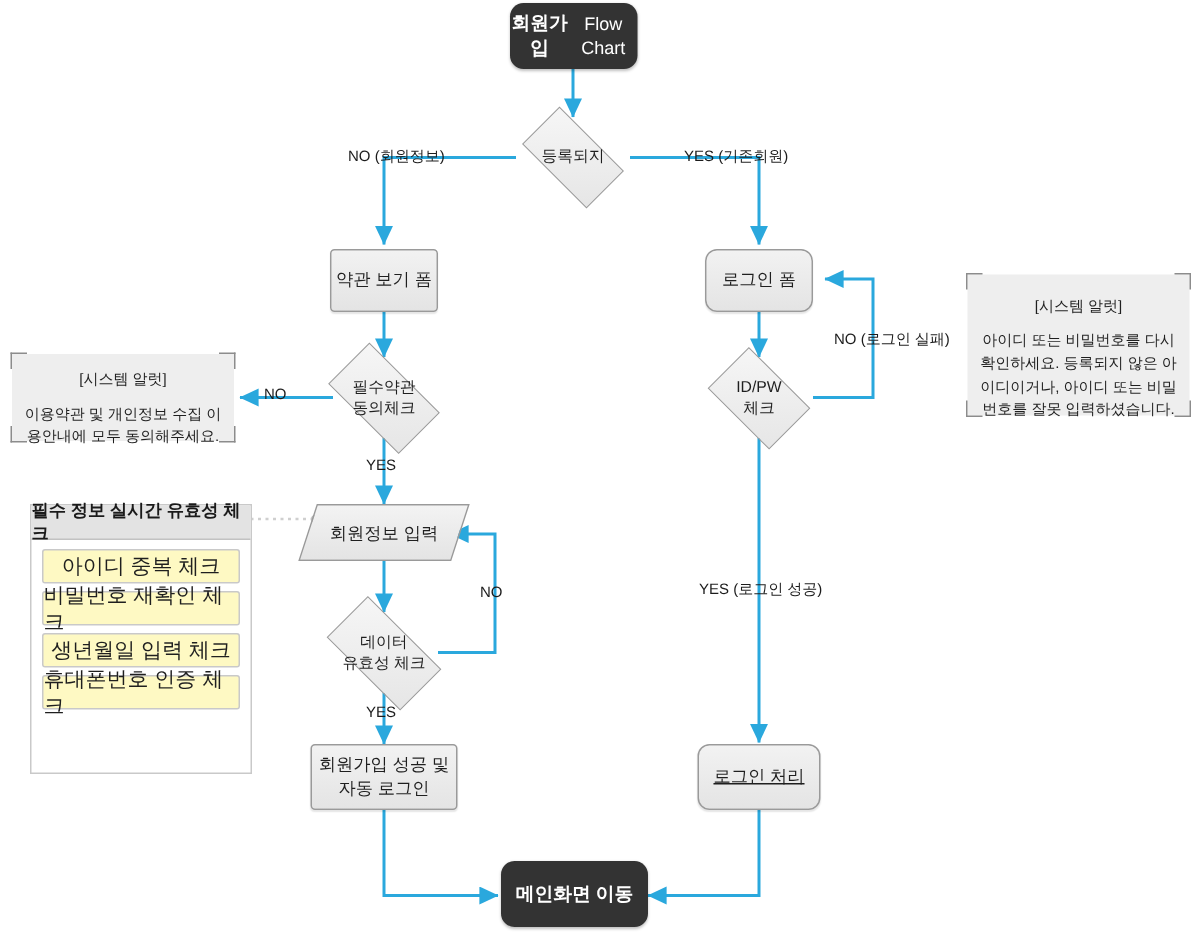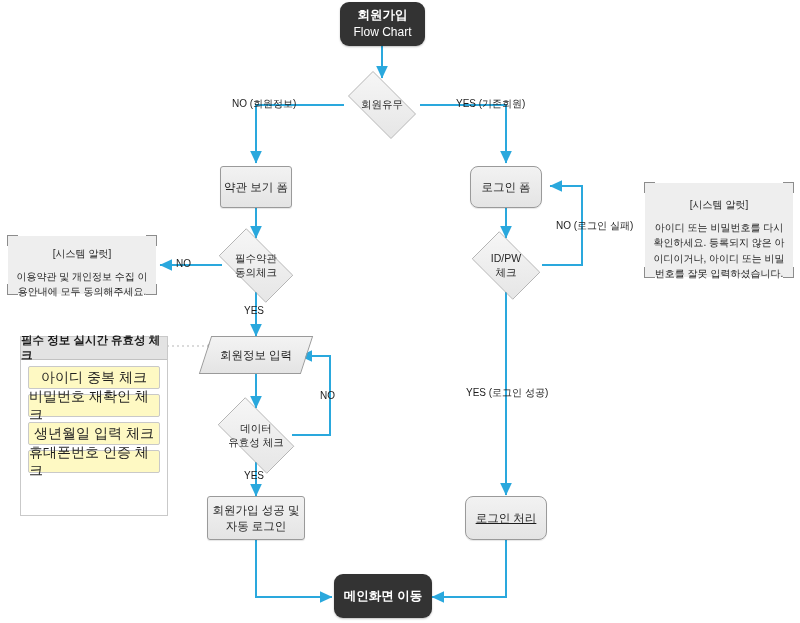--- a/index.html
+++ b/index.html
@@ -146,28 +146,28 @@
       <path d="M506,540 L506,597 L432,597"></path>
     </g>
 
     <g>
       <line x1="152" y1="346" x2="210" y2="346" stroke="#cfcfcf" stroke-width="1.6" stroke-dasharray="2 3"></line>
       <circle cx="152" cy="346" r="2.4" fill="#cfcfcf"></circle>
       <circle cx="210" cy="346" r="2.6" fill="#bdbdbd"></circle>
     </g>
   </svg>
 
-  <div class="node terminator" style="left:340px;top:2px;width:85px;height:44px;flex-direction:column;">
+  <div class="node terminator" style="left:340px;top:2px;width:85px;height:44px;">
     <span class="l1">회원가입</span>
     <span class="l2">Flow Chart</span>
   </div>
 
   <div class="node decision" style="left:339px;top:80px;width:86px;height:50px;">
     <span class="dshape"></span>
-    <span class="dtext">회원유무</span>
+    <span class="dtext">등록되지</span>
   </div>
 
   <div class="node process" style="left:220px;top:166px;width:72px;height:42px;">
     <span>약관 보기 폼</span>
   </div>
 
   <div class="node decision" style="left:209px;top:238px;width:94px;height:55px;">
     <span class="dshape"></span>
     <span class="dtext">필수약관
 동의체크</span>

